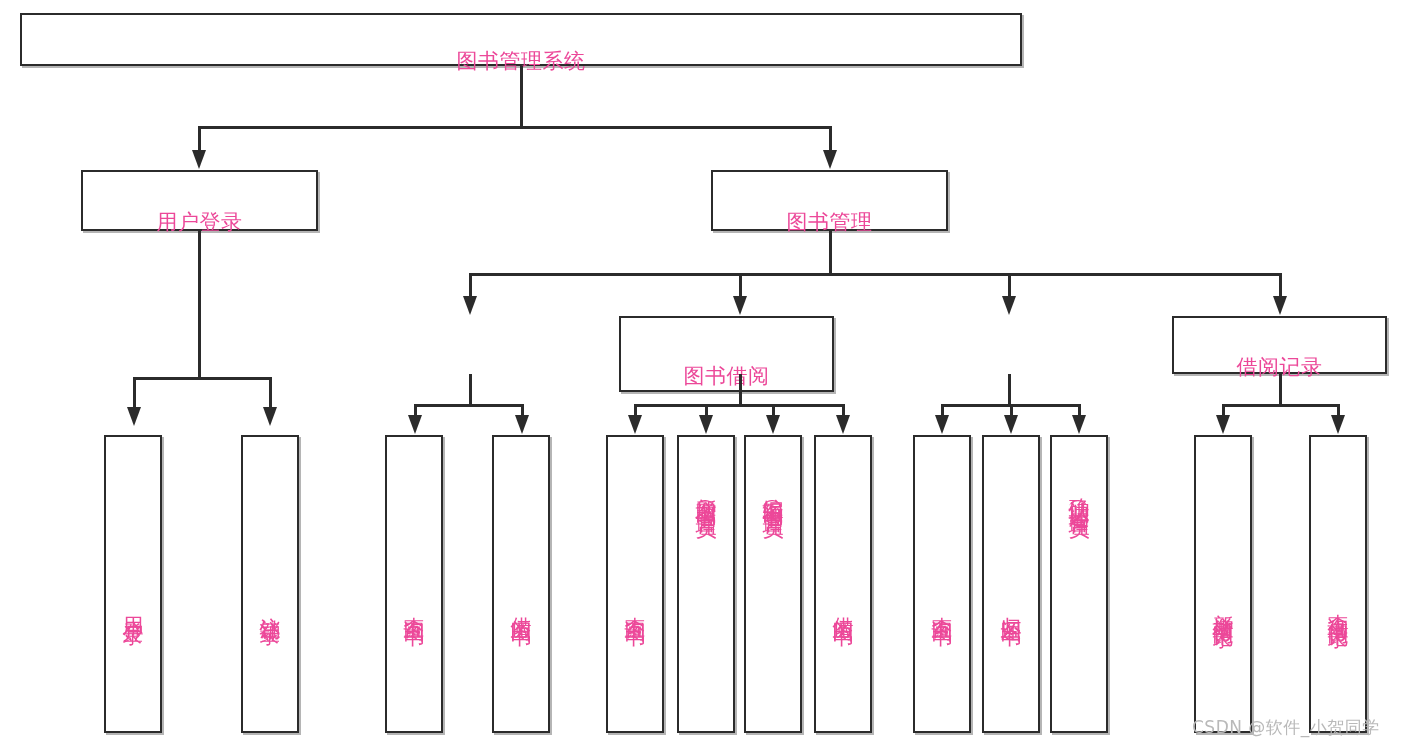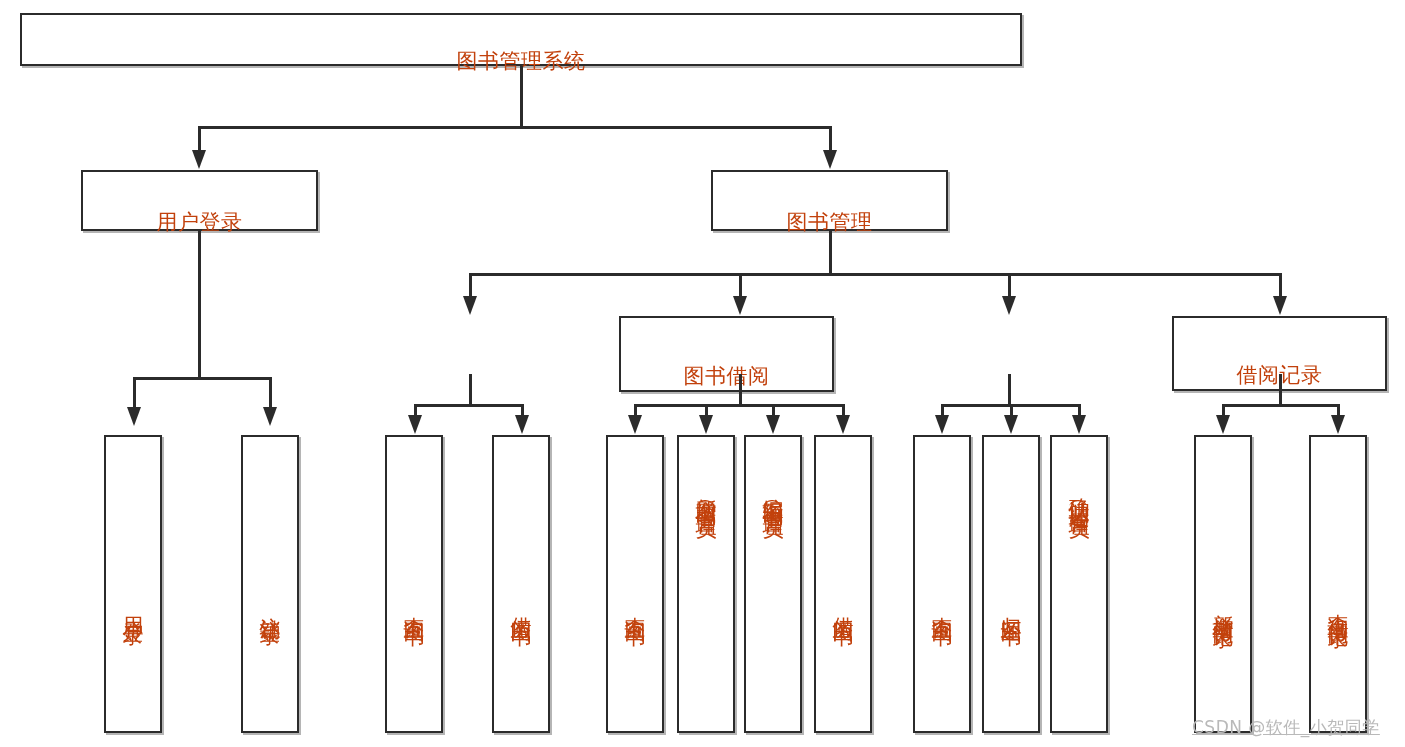--- a/index.html
+++ b/index.html
@@ -22,21 +22,21 @@
     position: absolute;
     box-sizing: border-box;
     background: #ffffff;
     border: 2.5px solid #2b2b2b;
     box-shadow: 2px 2px 0 0 rgba(120,120,120,0.55);
     display: flex;
     align-items: center;
     justify-content: center;
   }
   .node .label {
-    color: #c2410c;
+    color: #ec4899;
     font-size: 21px;
     line-height: 1.28;
     letter-spacing: 0.5px;
     white-space: nowrap;
     text-align: left;
     margin-top: 44px;
   }
   
   .node.vert {
     align-items: flex-start;
@@ -118,21 +118,21 @@
   <div class="vline" style="left:739px; top:273px; height:26px;"></div>
   <div class="arrow" style="left:733px; top:296px;"></div>
   <div class="vline" style="left:1008px; top:273px; height:26px;"></div>
   <div class="arrow" style="left:1002px; top:296px;"></div>
   <div class="vline" style="left:1279px; top:273px; height:26px;"></div>
   <div class="arrow" style="left:1273px; top:296px;"></div>
 
   <div class="node" style="left:619px; top:316px; width:215px; height:76px;">
     <span class="label">图书借阅</span>
   </div>
-  <div class="node" style="left:1172px; top:316px; width:215px; height:75px;">
+  <div class="node" style="left:1172px; top:316px; width:215px; height:58px;">
     <span class="label">借阅记录</span>
   </div>
 
   <div class="vline" style="left:469px; top:374px; height:32px;"></div>
   <div class="hline" style="left:414px; top:404px; width:110px;"></div>
   <div class="vline" style="left:414px; top:404px; height:14px;"></div>
   <div class="arrow" style="left:408px; top:415px;"></div>
   <div class="vline" style="left:521px; top:404px; height:14px;"></div>
   <div class="arrow" style="left:515px; top:415px;"></div>
 
@@ -200,15 +200,15 @@
     <span class="label">确认归还（管理员）</span>
   </div>
 
   <div class="node vert mid" style="left:1194px; top:435px; width:58px; height:298px;">
     <span class="label">新增借阅记录</span>
   </div>
   <div class="node vert mid" style="left:1309px; top:435px; width:58px; height:298px;">
     <span class="label">查询借阅记录</span>
   </div>
 
-  <div id="watermark" style="left:1192px; top:716px;text-decoration:underline;">CSDN @软件_小贺同学</div>
+  <div id="watermark" style="left:1192px; top:716px;">CSDN @软件_小贺同学</div>
 
 </div>
 
 </body></html>

